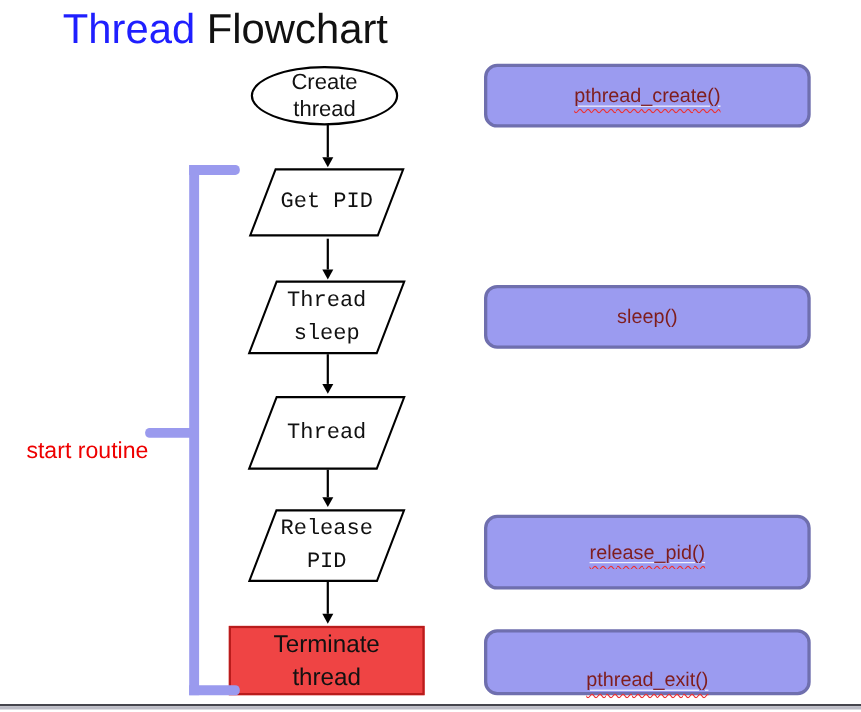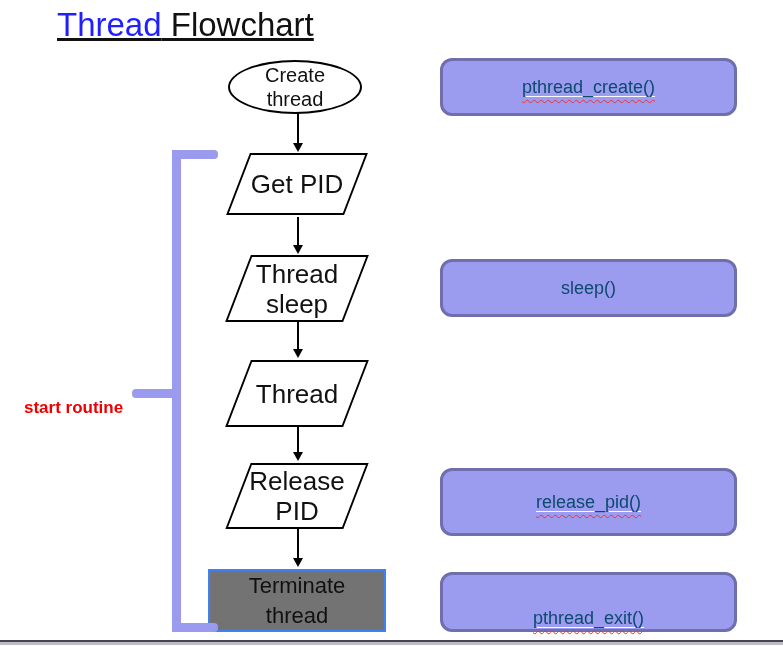--- a/index.html
+++ b/index.html
@@ -11,25 +11,24 @@
     background: #ffffff;
     overflow: hidden;
     font-family: "Liberation Sans", "DejaVu Sans", sans-serif;
   }
 
   
   .title {
     position: absolute;
     left: 57px;
     top: 6px;
-    font-size: 33px;
+    font-size: 38px;
     font-weight: 400;
     color: #111111;
     white-space: pre;
-    text-decoration: underline;
   }
   .title .hl { color: #1f1fff; }
 
   
   .node { position: absolute; }
   .node-text {
     position: absolute;
     inset: 0;
     display: flex;
     flex-direction: column;
@@ -49,25 +48,25 @@
   .ellipse .node-text { font-size: 20px; line-height: 24px; }
 
   .para { background: transparent; }
   .para .para-bg {
     position: absolute;
     top: 0; bottom: 0; left: 14px; right: 14px;
     border: 2px solid #000000;
     background: #ffffff;
     transform: skewX(-21deg);
   }
-  .para .node-text { font-size: 26px; line-height: 30px; }
+  .para .node-text { font-size: 20px; line-height: 30px; font-family: Liberation Mono, monospace; }
 
   .rect {
-    border: 2px solid #3b82f6;
-    background: #737373;
+    border: 2px solid #b91c1c;
+    background: #ef4444;
   }
   .rect .node-text { font-size: 22px; line-height: 30px; }
 
   
   .arrow {
     position: absolute;
     left: 297px;
     width: 2px;
     background: #000000;
   }
@@ -86,38 +85,38 @@
   .bracket-seg { position: absolute; background: #9a9aee; }
   .seg-v   { left: 172px; top: 150px; width: 9px;  height: 482px; }
   .seg-top { left: 172px; top: 150px; width: 46px; height: 9px; border-radius: 0 4px 4px 0; }
   .seg-bot { left: 172px; top: 623px; width: 46px; height: 9px; border-radius: 0 4px 4px 0; }
   .seg-mid { left: 132px; top: 389px; width: 48px; height: 9px; border-radius: 4px 0 0 4px; }
 
   .bracket-label {
     position: absolute;
     left: 24px;
     top: 398px;
-    font-size: 17px;
-    font-weight: 700;
+    font-size: 21px;
+    font-weight: 400;
     color: #ee0000;
     white-space: nowrap;
   }
 
   
   .api-box {
     position: absolute;
     left: 440px;
     width: 297px;
     background: #9b9bf0;
     border: 3px solid #6f6fae;
     border-radius: 12px;
     display: flex;
     align-items: center;
     justify-content: center;
-    color: #0c4a6e;
+    color: #7f1d1d;
     font-size: 18px;
   }
   
   .spell-error {
     text-decoration: underline wavy #f03030;
     text-decoration-thickness: 1px;
     text-underline-offset: 6px;
   }
   .spell-error span {
     text-decoration: underline solid rgba(255,255,255,0.95);

